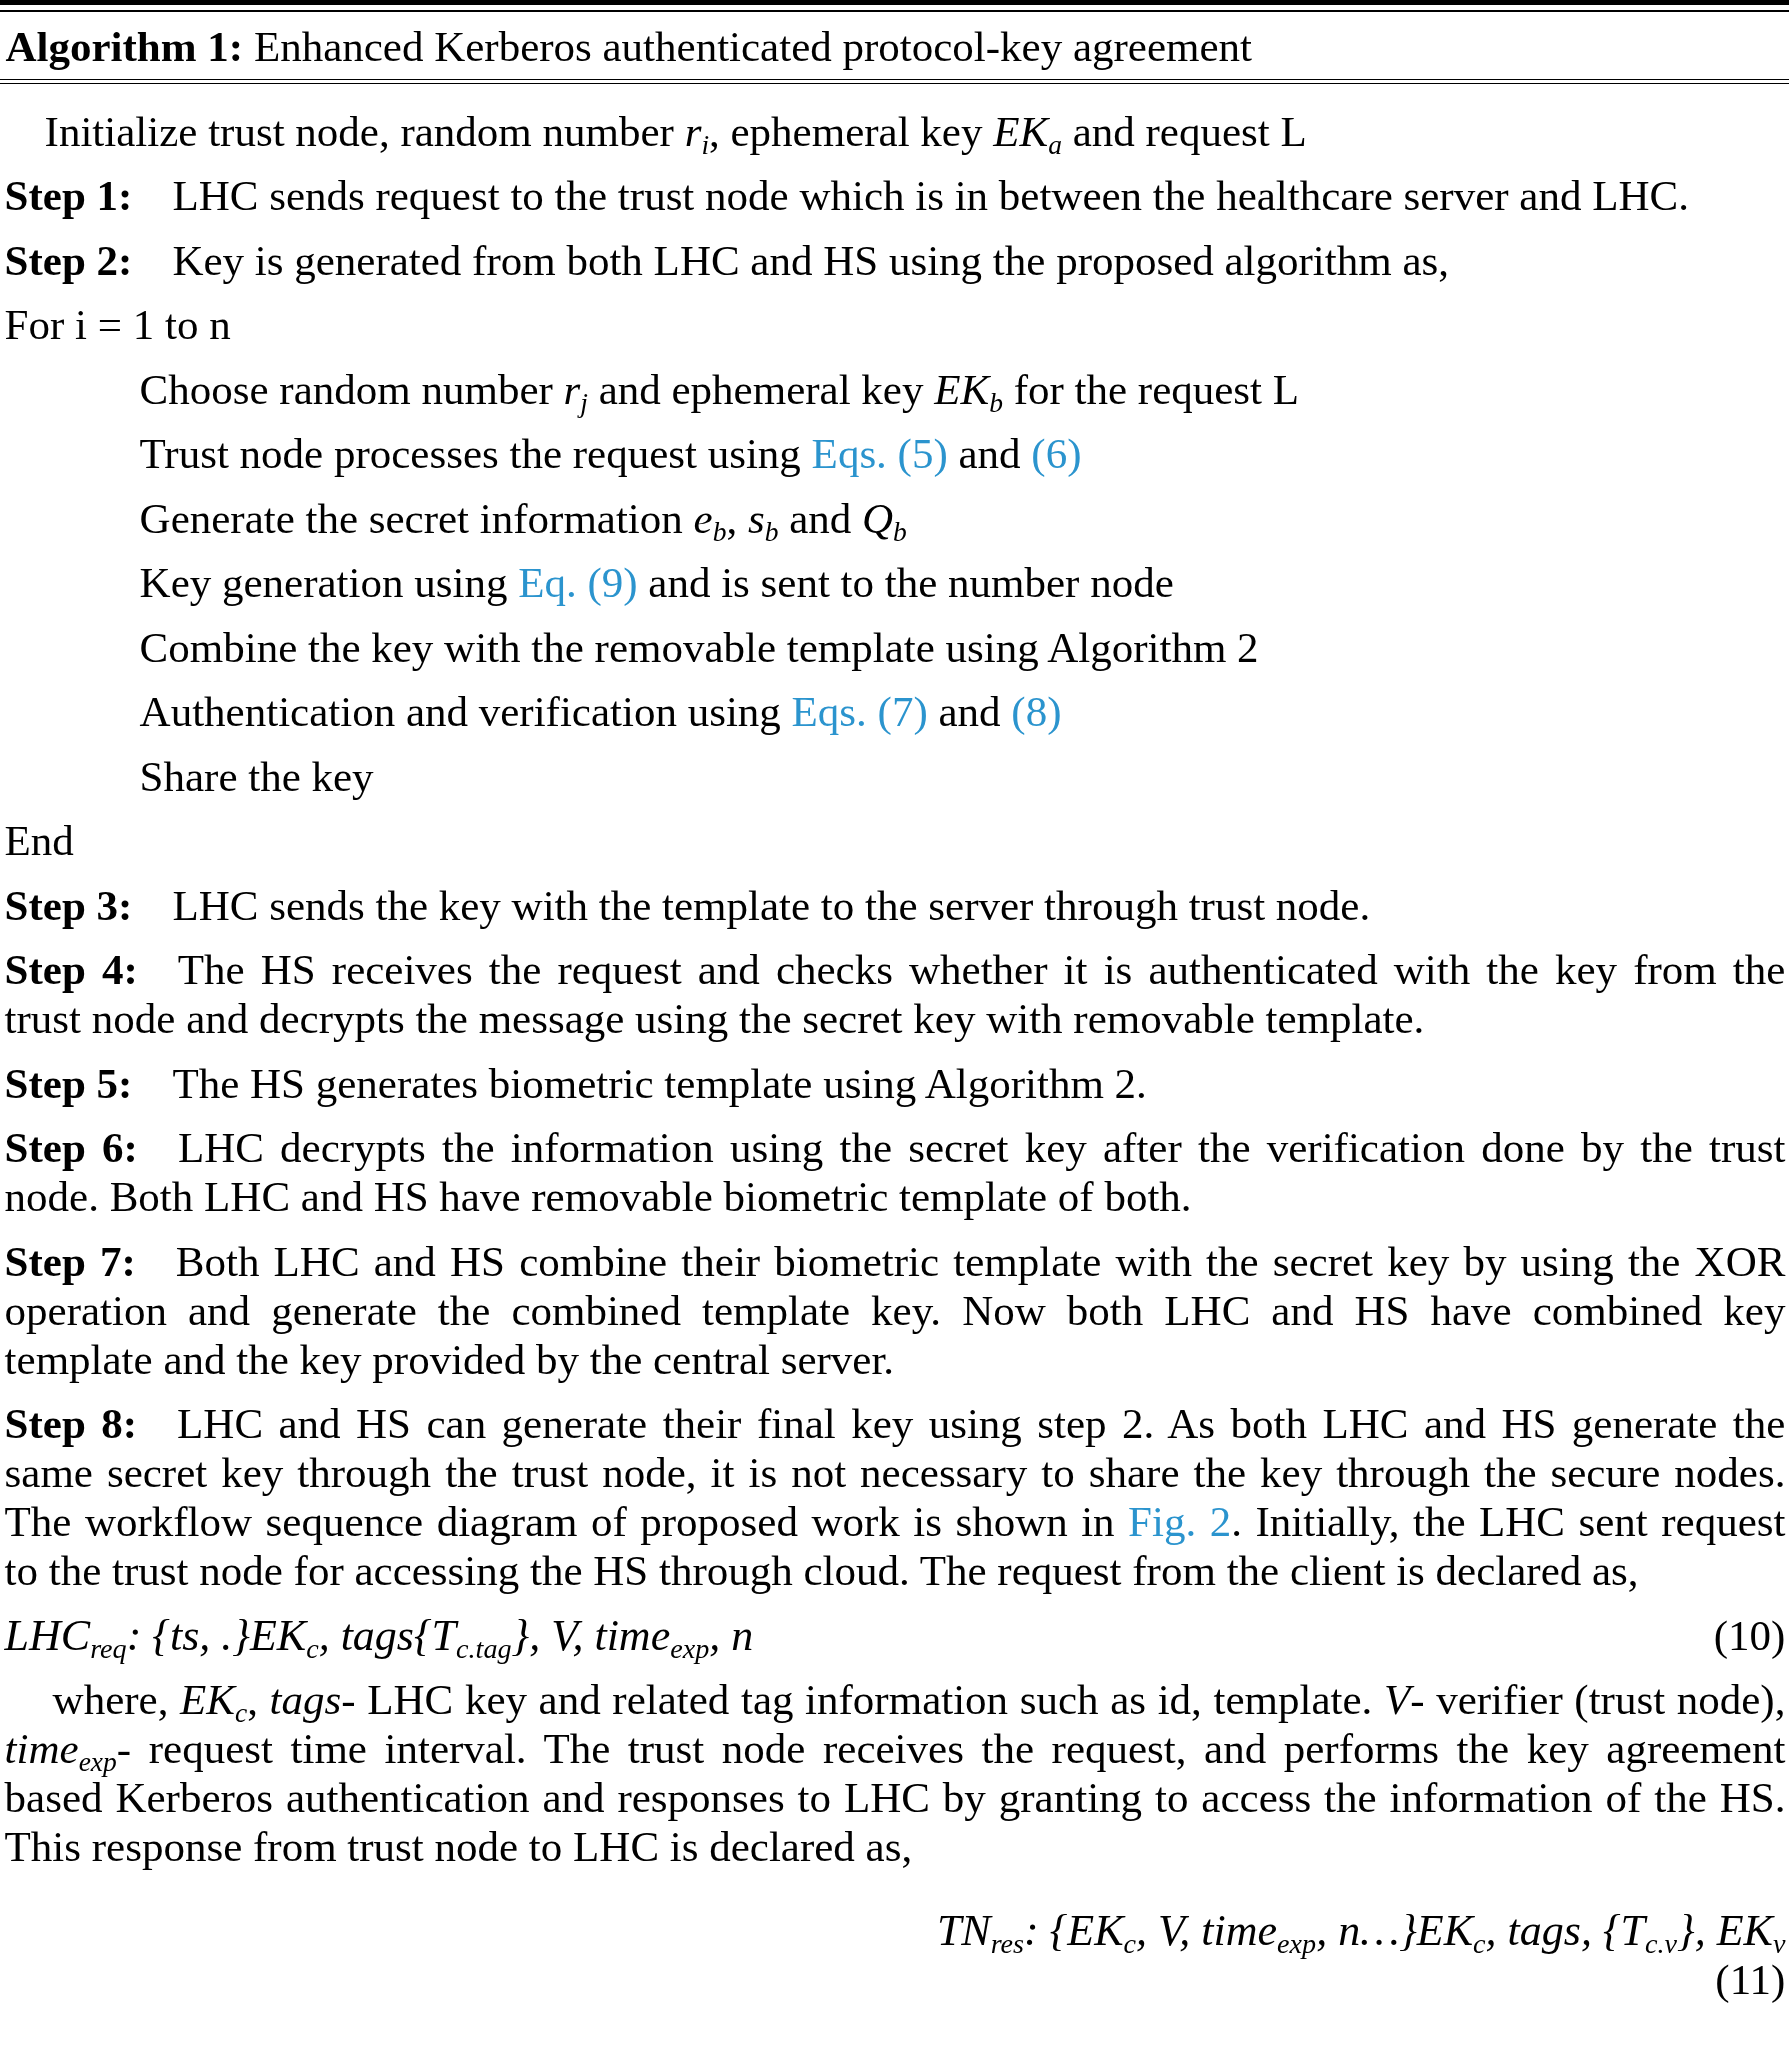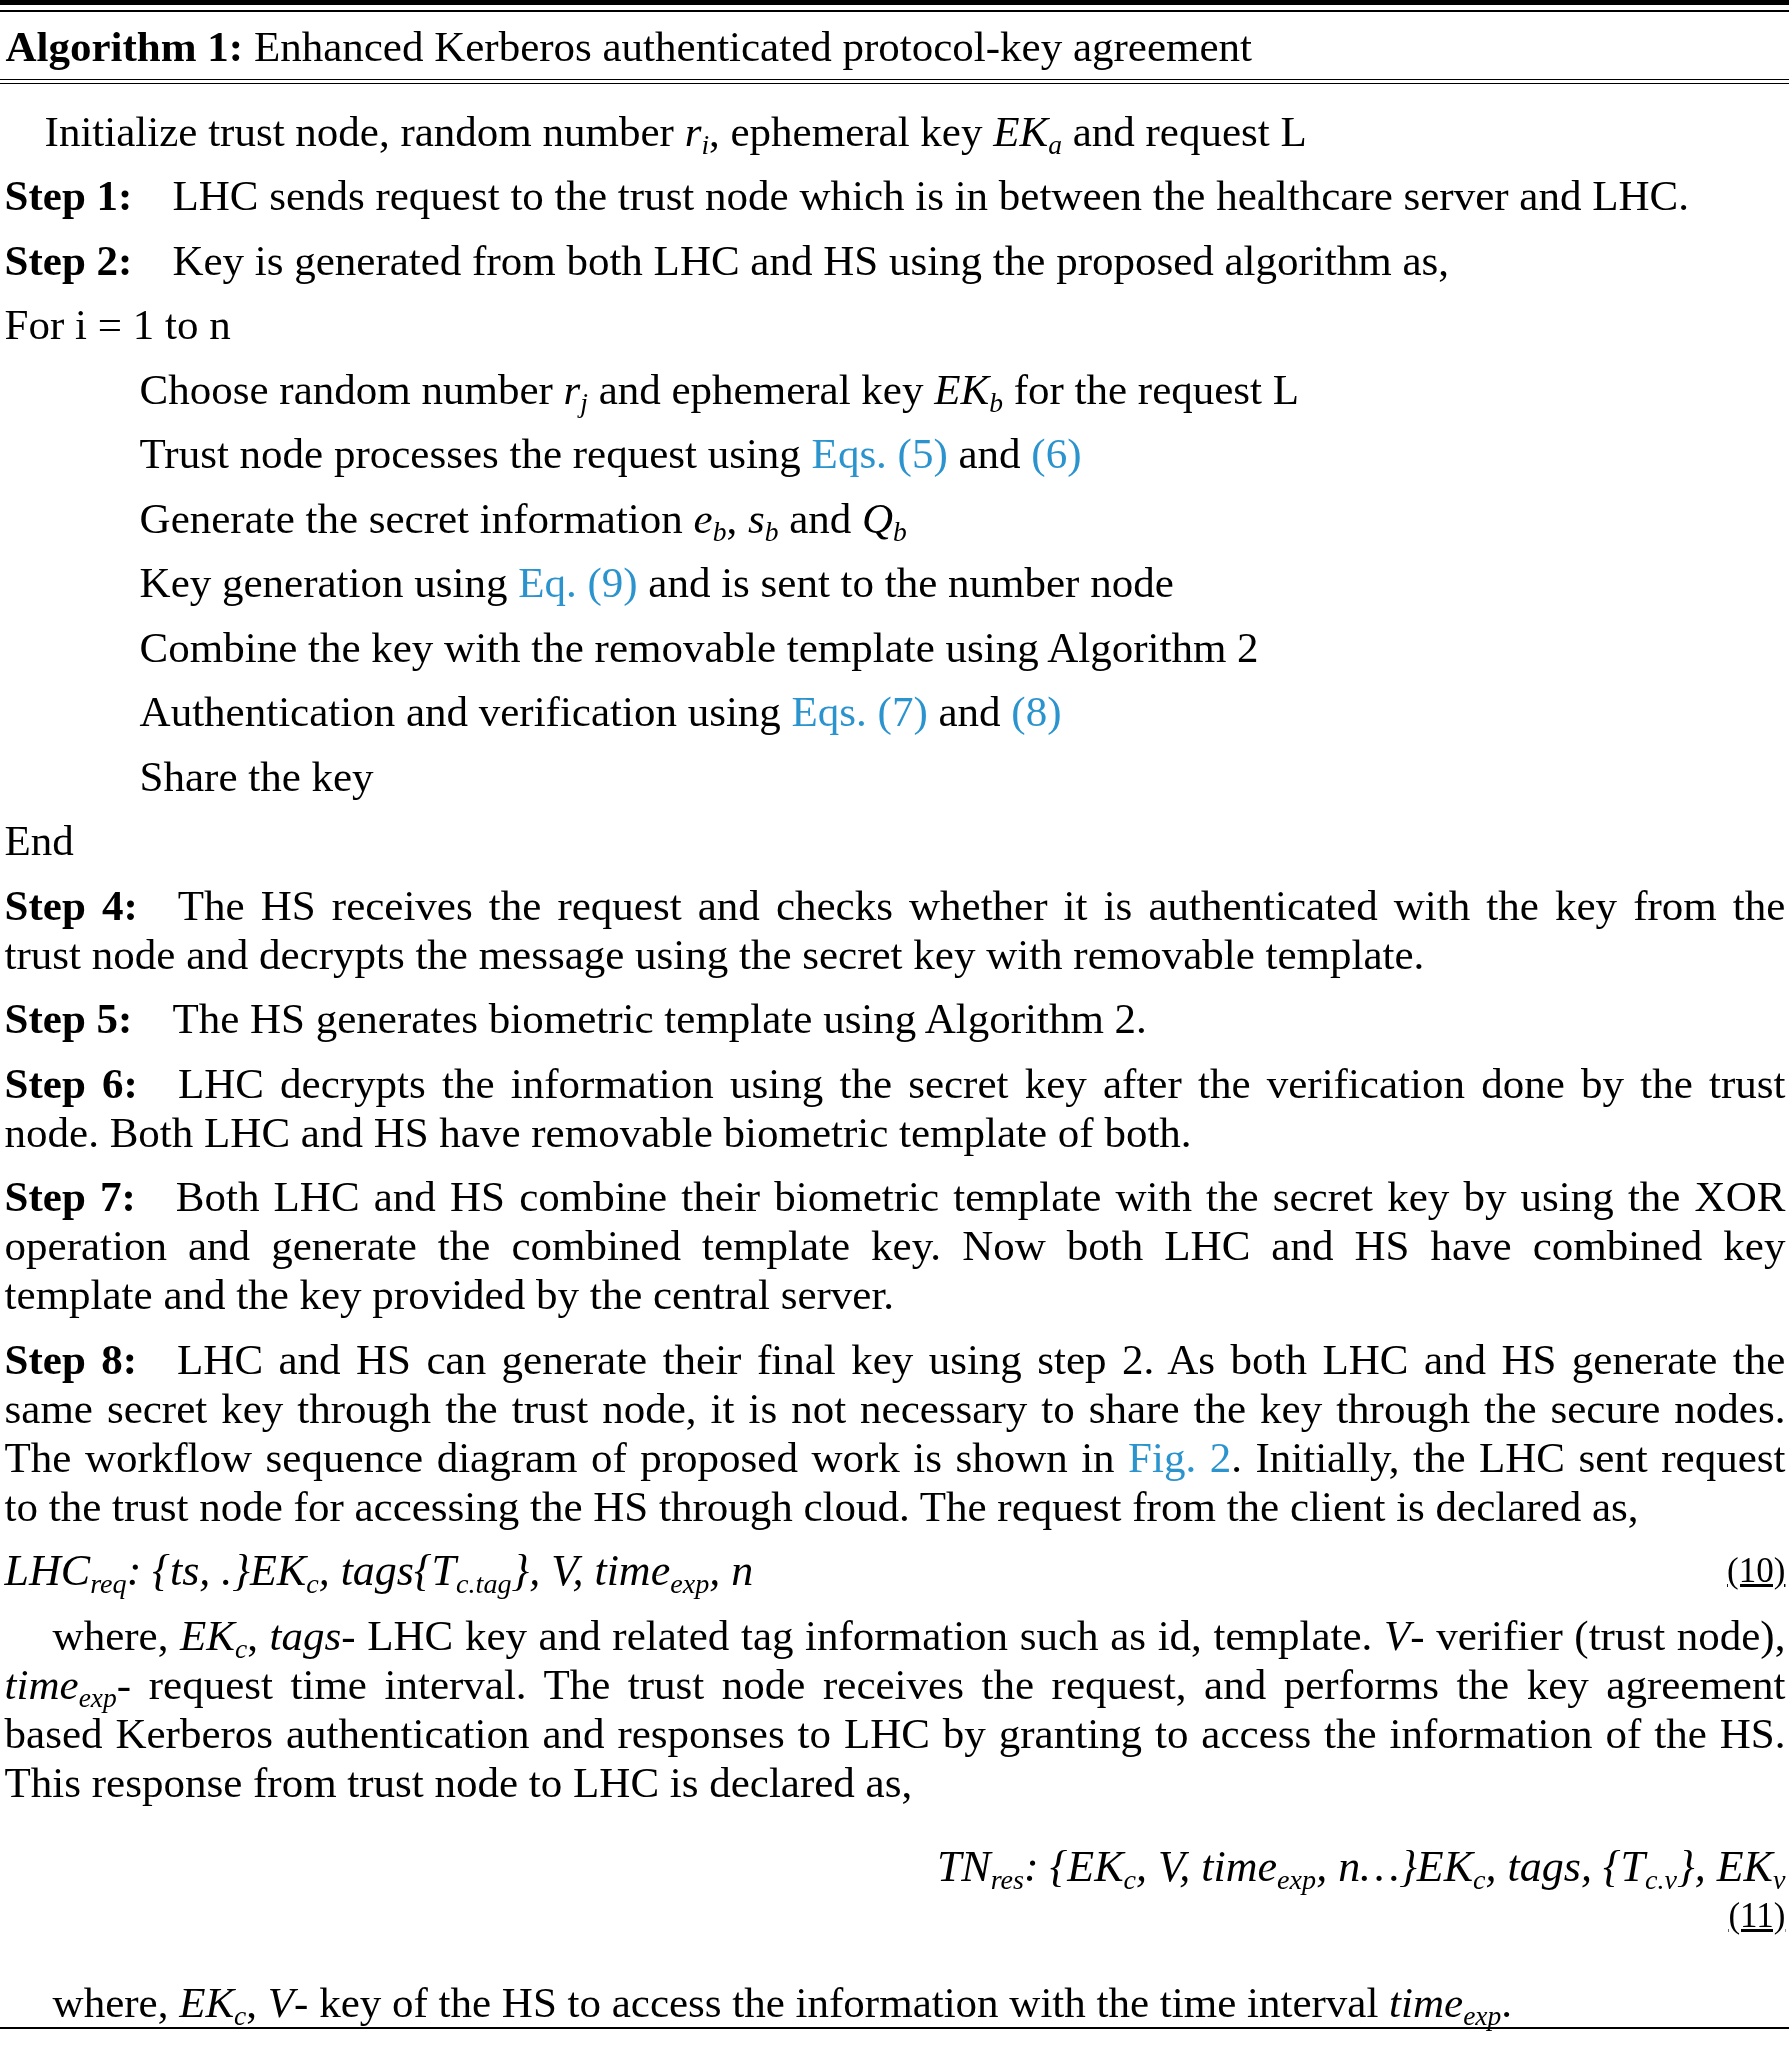--- a/index.html
+++ b/index.html
@@ -48,21 +48,21 @@
   .i   { font-style: italic; }
   .sub { font-size: 64%; vertical-align: -0.28em; line-height: 0; }
   .link { color: var(--link-color, #2b94ce); }
 
   .eq {
     display: flex;
     justify-content: space-between;
     align-items: flex-end;
     font-size: 44px;
   }
-  .eq .eq-no { font-style: normal; font-size: 35px; text-decoration: underline; }
+  .eq .eq-no { font-style: normal; font-size: 43px; }
   .eq-gap { margin-top: 35px !important; flex-direction: column; }
   .where-last { margin-top: 38px !important; }
 </style>
 </head>
 <body>
 
 <div class="algo">
   <div class="rule rule-top-thick"></div>
   <div class="rule rule-top-thin"></div>
 
@@ -78,20 +78,21 @@
       <p class="step"><span class="lbl">Step 2:</span><span class="tab"></span><span>Key is generated from both LHC and HS using the proposed algorithm as,</span></p>
       <p><span>For i = 1 to n</span></p>
       <p class="indent-loop"><span>Choose random number </span><span class="i">r</span><span class="i sub">j</span><span> and ephemeral key </span><span class="i">EK</span><span class="i sub">b</span><span> for the request L</span></p>
       <p class="indent-loop"><span>Trust node processes the request using </span><span class="link">Eqs. (5)</span><span> and </span><span class="link">(6)</span></p>
       <p class="indent-loop"><span>Generate the secret information </span><span class="i">e</span><span class="i sub">b</span><span>, </span><span class="i">s</span><span class="i sub">b</span><span> and </span><span class="i">Q</span><span class="i sub">b</span></p>
       <p class="indent-loop"><span>Key generation using </span><span class="link">Eq. (9)</span><span> and is sent to the number node</span></p>
       <p class="indent-loop"><span>Combine the key with the removable template using Algorithm 2</span></p>
       <p class="indent-loop"><span>Authentication and verification using </span><span class="link">Eqs. (7)</span><span> and </span><span class="link">(8)</span></p>
       <p class="indent-loop"><span>Share the key</span></p>
       <p><span>End</span></p>
+      <p class="step"><span class="lbl">Step 3:</span><span class="tab"></span><span>LHC sends the key with the template to the server through trust node.</span></p>
       <p class="step justify"><span class="lbl">Step 4:</span><span class="tab"></span><span>The HS receives the request and checks whether it is authenticated with the key from the trust node and decrypts the message using the secret key with removable template.</span></p>
       <p class="step"><span class="lbl">Step 5:</span><span class="tab"></span><span>The HS generates biometric template using Algorithm 2.</span></p>
       <p class="step justify"><span class="lbl">Step 6:</span><span class="tab"></span><span>LHC decrypts the information using the secret key after the verification done by the trust node. Both LHC and HS have removable biometric template of both.</span></p>
       <p class="step justify"><span class="lbl">Step 7:</span><span class="tab"></span><span>Both LHC and HS combine their biometric template with the secret key by using the XOR operation and generate the combined template key. Now both LHC and HS have combined key template and the key provided by the central server.</span></p>
       <p class="step justify"><span class="lbl">Step 8:</span><span class="tab"></span><span>LHC and HS can generate their final key using step 2. As both LHC and HS generate the same secret key through the trust node, it is not necessary to share the key through the secure nodes. The workflow sequence diagram of proposed work is shown in </span><span class="link">Fig. 2</span><span>. Initially, the LHC sent request to the trust node for accessing the HS through cloud. The request from the client is declared as,</span></p>
       <p class="eq">
         <span class="eq-body"><span class="i">LHC</span><span class="i sub">req</span><span class="i">: {</span><span class="i">ts</span><span class="i">, .}</span><span class="i">EK</span><span class="i sub">c</span><span class="i">, tags{</span><span class="i">T</span><span class="i sub">c.tag</span><span class="i">}, </span><span class="i">V</span><span class="i">, </span><span class="i">time</span><span class="i sub">exp</span><span class="i">, </span><span class="i">n</span></span>
         <span class="eq-no">(10)</span>
       </p>
       <p class="where justify"><span>where, </span><span class="i">EK</span><span class="i sub">c</span><span>, </span><span class="i">tags</span><span>- LHC key and related tag information such as id, template. </span><span class="i">V</span><span>- verifier (trust node), </span><span class="i">time</span><span class="i sub">exp</span><span>- request time interval. The trust node receives the request, and performs the key agreement based Kerberos authentication and responses to LHC by granting to access the information of the HS. This response from trust node to LHC is declared as,</span></p>

